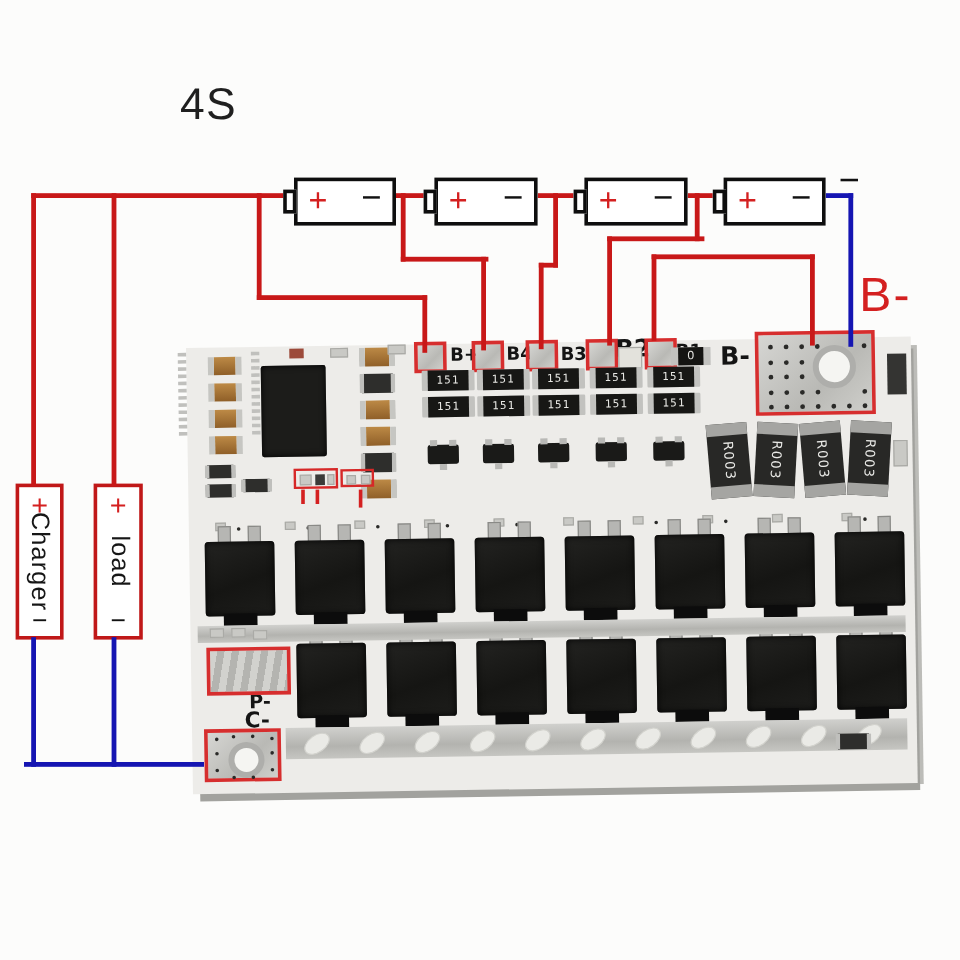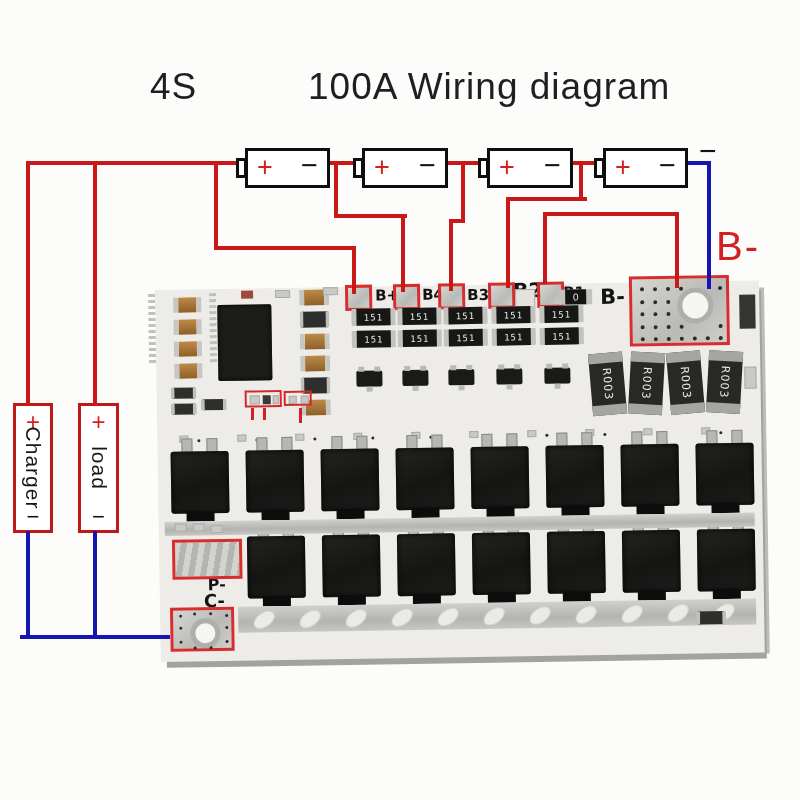--- a/index.html
+++ b/index.html
@@ -49,21 +49,20 @@
   .hole{position:absolute;border-radius:50%;background:#f5f5f2;border:5px solid #aeaeab;box-sizing:border-box;}
   .redbox{position:absolute;border:2px solid #d62828;box-sizing:border-box;}
   .tinypad{position:absolute;background:#c9c9c5;border:1px solid #aaaaa6;box-sizing:border-box;}
   .annot{color:#d42020;}
 </style>
 </head>
 <body>
 
 <div id="stage">
   <div class="txt title" style="left:150px;top:66px;">4S</div>
-  <div class="txt title" style="left:308px;top:66px;">100A Wiring diagram</div>
 
   <div class="txt" style="left:699px;top:134px;font-size:30px;color:#111;">−</div>
   <div class="txt annot" style="left:716px;top:224px;font-size:40px;letter-spacing:2px;">B-</div>
 
   <div class="txt annot" style="left:186px;top:414px;font-size:26px;">Hanging</div>
   <div class="txt annot" style="left:296px;top:414px;font-size:26px;">Short</div>
 
   <div class="vbox" style="left:13px;width:40px;">
     <div class="plus annot">+</div>
     <div class="vlabel">Charger</div>

